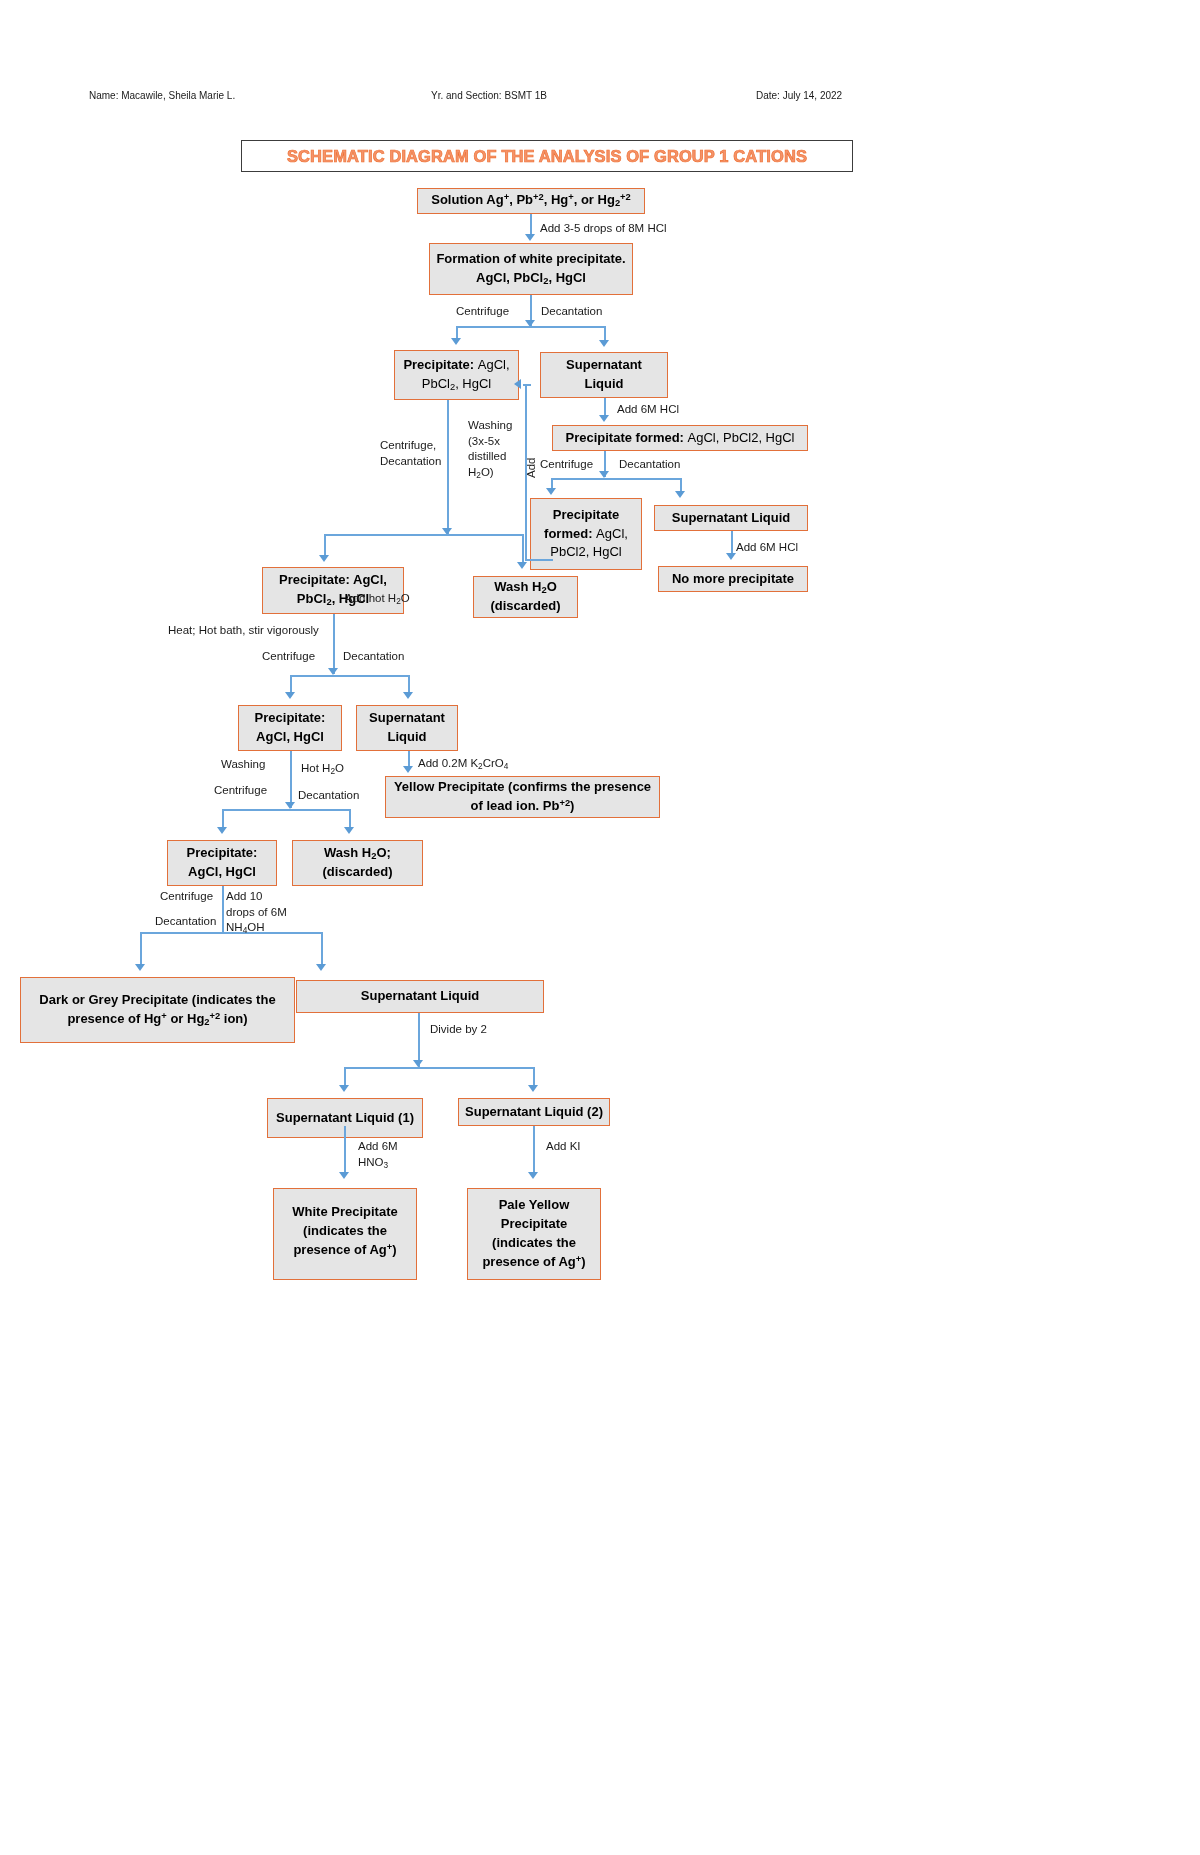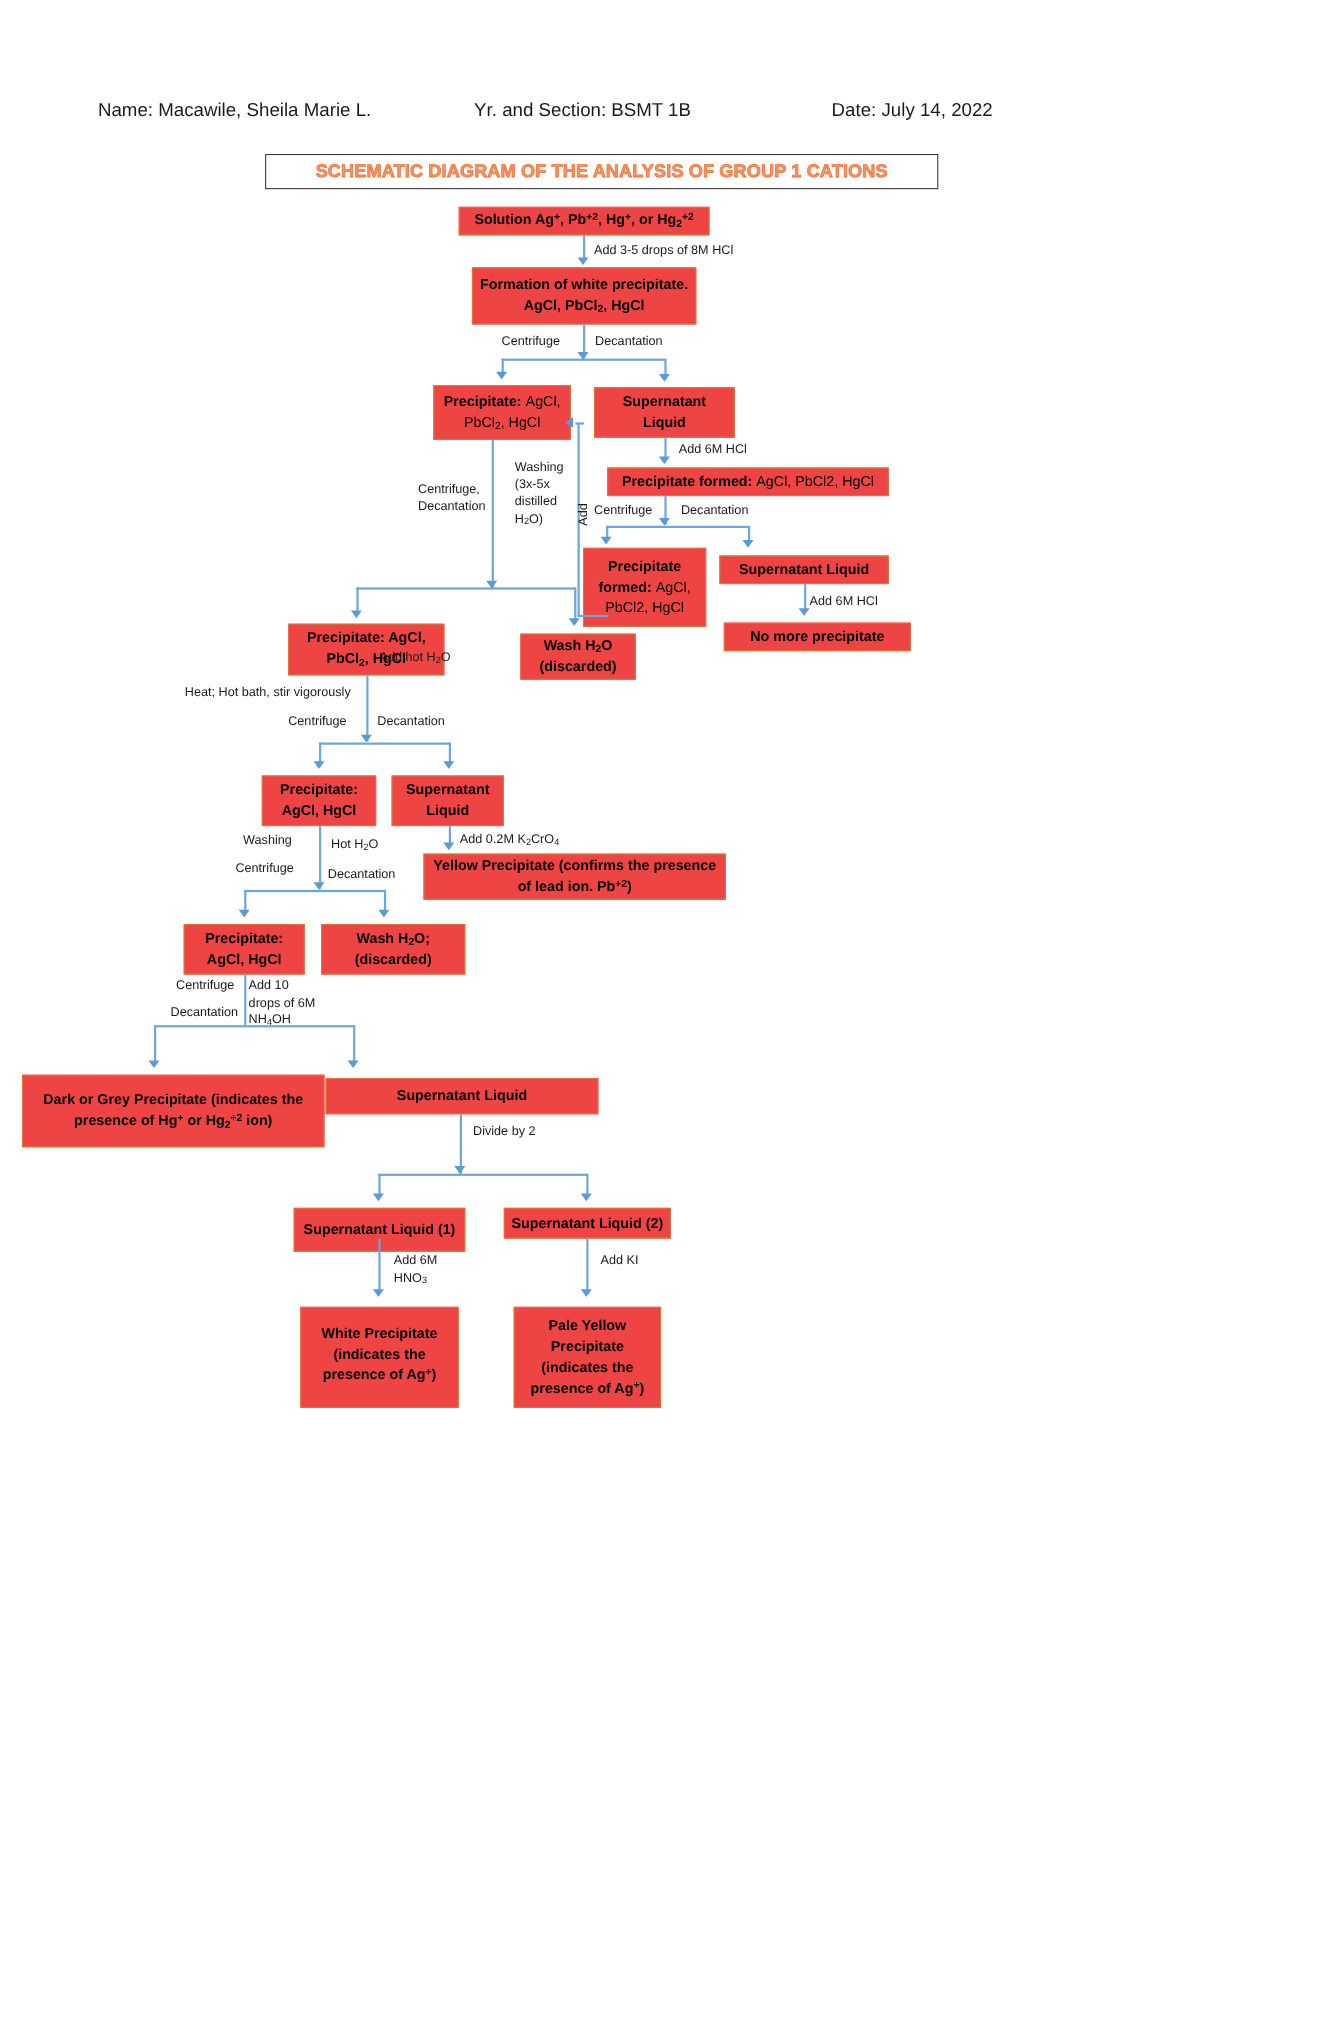--- a/index.html
+++ b/index.html
@@ -4,42 +4,42 @@
 <style>
   html,body{margin:0;padding:0;}
   body{
     width:1200px;height:1855px;position:relative;
     background:#ffffff;
     font-family:"Liberation Sans", sans-serif;
     color:#000;
     overflow:hidden;
   }
   
-  .hdr{position:absolute;top:90px;font-size:17px;color:#1a1a1a;white-space:nowrap;}
+  .hdr{position:absolute;top:90px;font-size:10px;color:#1a1a1a;white-space:nowrap;}
   #hdr-name{left:89px;}
   #hdr-section{left:431px;}
   #hdr-date{left:756px;}
 
   
   #title-banner{
     position:absolute;left:241px;top:140px;width:610px;height:30px;
     border:1.5px solid #3c3c3c;background:#fff;
     display:flex;align-items:center;justify-content:center;
   }
   #title-text{
     font-size:16.5px;font-weight:bold;letter-spacing:.1px;
     color:#f4936b;
     -webkit-text-stroke:0.7px #ef7234;
     white-space:nowrap;
   }
 
   
   .box{
     position:absolute;
-    background:#ef4444;
+    background:#e5e5e5;
     border:1.3px solid #e2703a;
     box-sizing:border-box;
     display:flex;align-items:center;justify-content:center;
     text-align:center;
     font-size:13px;
     font-weight:bold;
     line-height:1.45;
     padding:3px 5px;
     color:#000;
   }
@@ -111,21 +111,21 @@
 </div>
 
 <div class="box two-line" style="left:530px;top:498px;width:112px;height:72px;">
   <span>Precipitate</span>
   <span><b>formed:</b> <span class="nb">AgCl,</span></span>
   <span class="nb">PbCl2, HgCl</span>
 </div>
 
 <div class="box" style="left:654px;top:505px;width:154px;height:26px;">Supernatant Liquid</div>
 
-<div class="box" style="left:658px;top:566px;width:170px;height:26px;">No more precipitate</div>
+<div class="box" style="left:658px;top:566px;width:150px;height:26px;">No more precipitate</div>
 
 <div class="box two-line" style="left:262px;top:567px;width:142px;height:47px;">
   <span>Precipitate: AgCl,</span>
   <span>PbCl<sub>2</sub>, HgCl</span>
 </div>
 
 <div class="box two-line" style="left:473px;top:576px;width:105px;height:42px;">
   <span>Wash H<sub>2</sub>O</span>
   <span>(discarded)</span>
 </div>

